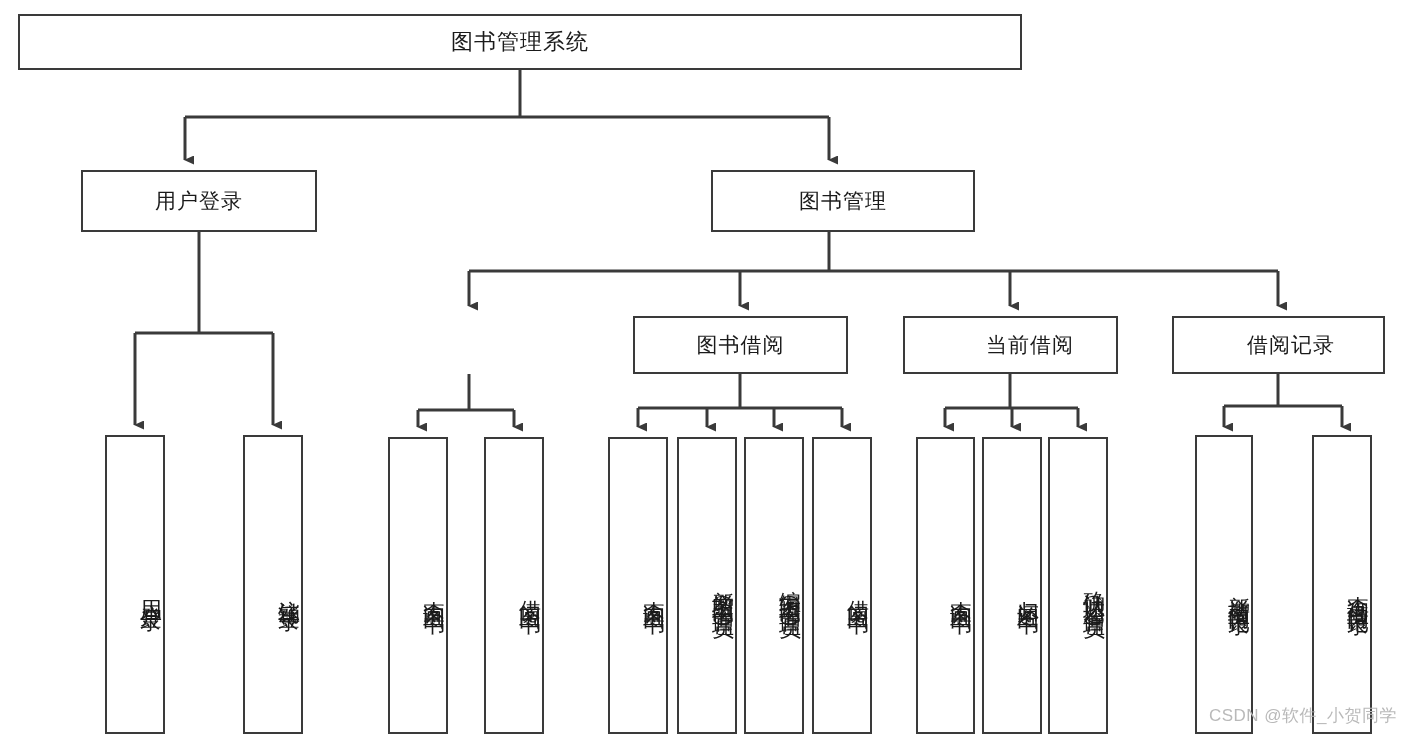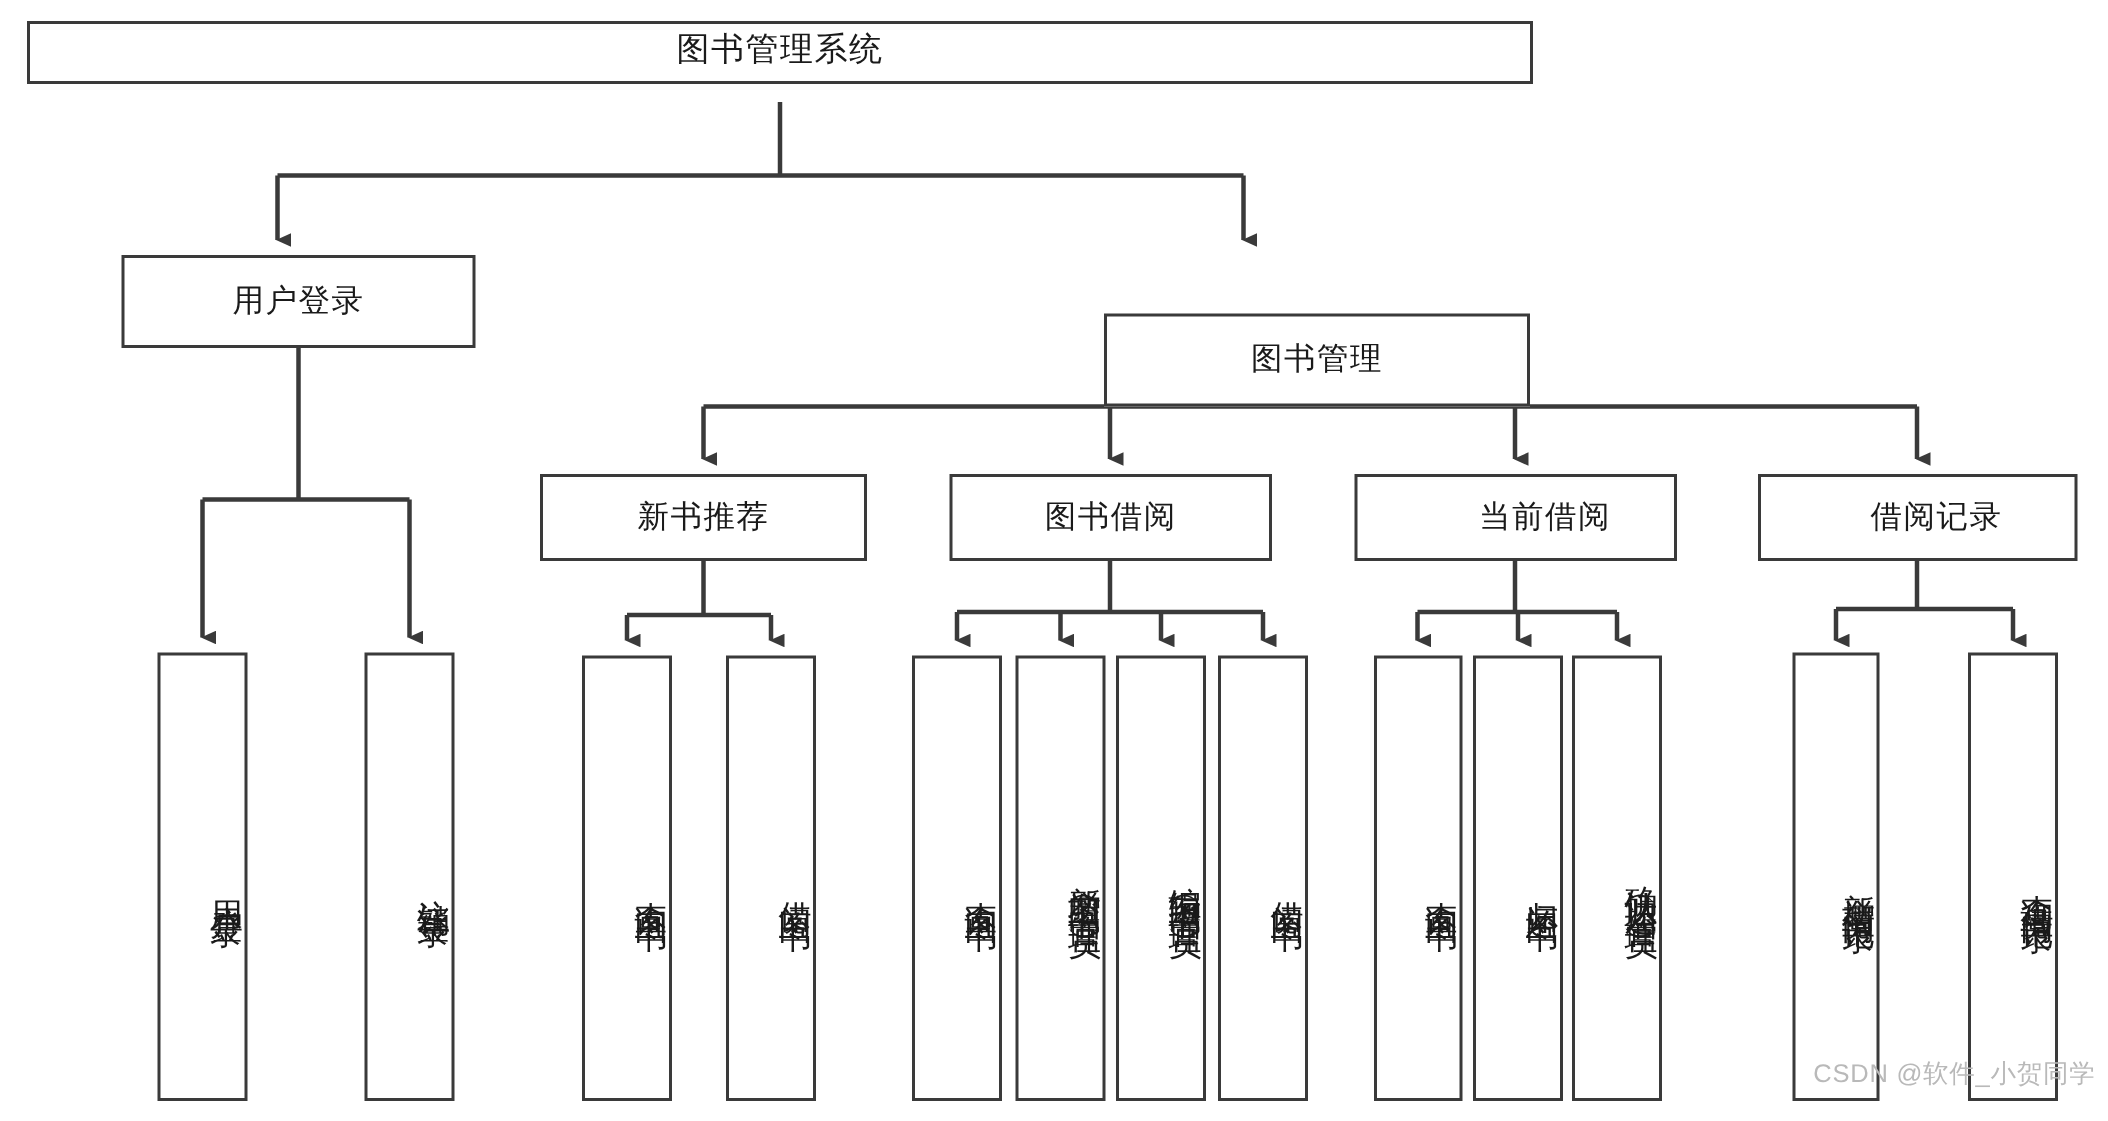--- a/index.html
+++ b/index.html
@@ -118,34 +118,31 @@
       <path d="M1012,408 L1012,427" marker-end="url(#arrowhead)"></path>
       <path d="M1078,408 L1078,427" marker-end="url(#arrowhead)"></path>
 
       <path d="M1278,374 L1278,406"></path>
       <path d="M1224,406 L1342,406"></path>
       <path d="M1224,406 L1224,427" marker-end="url(#arrowhead)"></path>
       <path d="M1342,406 L1342,427" marker-end="url(#arrowhead)"></path>
     </g>
   </svg>
 
-  <div class="node horizontal root" style="left:18px; top:14px; width:1004px; height:42px;font-family:Liberation Mono, monospace;">
+  <div class="node horizontal root" style="left:18px; top:14px; width:1004px; height:56px;">
     <span>图书管理系统</span>
   </div>
 
   <div class="node horizontal" style="left:81px; top:170px; width:236px; height:62px;">
     <span>用户登录</span>
   </div>
-  <div class="node horizontal" style="left:736px; top:170px; width:284px; height:62px;margin-top:39px;">
+  <div class="node horizontal" style="left:711px; top:170px; width:264px; height:62px;">
     <span>图书管理</span>
   </div>
 
-  <div class="node horizontal" style="left:360px; top:316px; width:218px; height:58px;">
-    <span>新书推荐</span>
-  </div>
   <div class="node horizontal" style="left:633px; top:316px; width:215px; height:58px;">
     <span>图书借阅</span>
   </div>
   <div class="node horizontal" style="left:903px; top:316px; width:215px; height:58px;padding-left:39px;">
     <span>当前借阅</span>
   </div>
   <div class="node horizontal" style="left:1172px; top:316px; width:213px; height:58px;padding-left:25px;">
     <span>借阅记录</span>
   </div>
 

